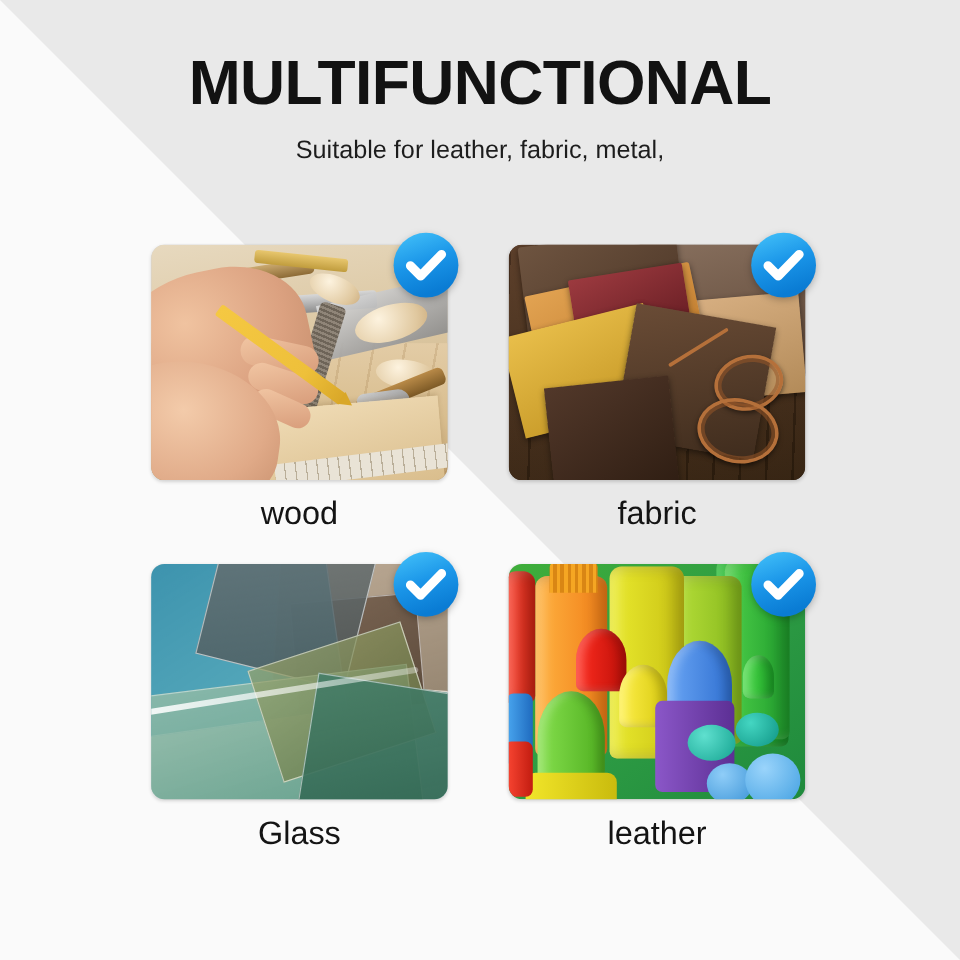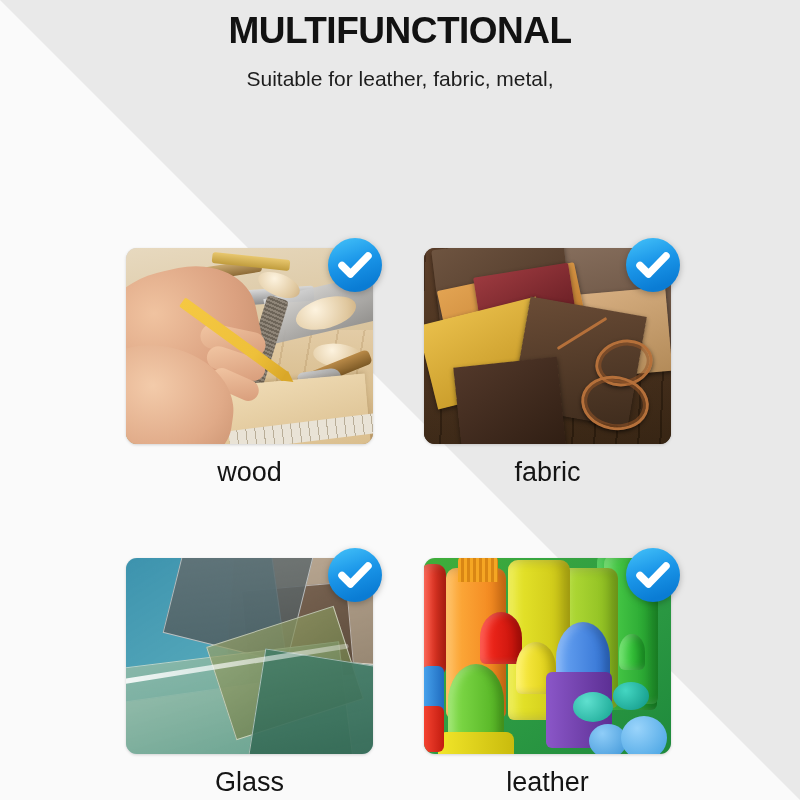--- a/index.html
+++ b/index.html
@@ -37,22 +37,22 @@
   .header {
     position: absolute;
     top: 0;
     left: 0;
     width: 800px;
     text-align: center;
     z-index: 4;
   }
   .title {
     margin: 0;
-    padding-top: 11px;
-    font-size: 37px;
+    padding-top: 42px;
+    font-size: 52px;
     font-weight: bold;
     letter-spacing: -0.5px;
     color: #121212;
     line-height: 1.08;
     font-family: "Liberation Sans", sans-serif;
   }
   .subtitle {
     margin: 0;
     padding-top: 12px;
     font-size: 21px;
@@ -72,21 +72,20 @@
   }
   .grid-row {
     display: flex;
     gap: 51px;
   }
   .grid-row + .grid-row { margin-top: 28px; }
 
   .card {
     position: relative;
     width: 247px;
-    margin-top: 44px;
   }
   .thumb {
     position: relative;
     width: 247px;
     height: 196px;
     border-radius: 11px;
     overflow: hidden;
     box-shadow: 0 1px 3px rgba(0,0,0,0.16);
     background: #cfcfcf;
   }

